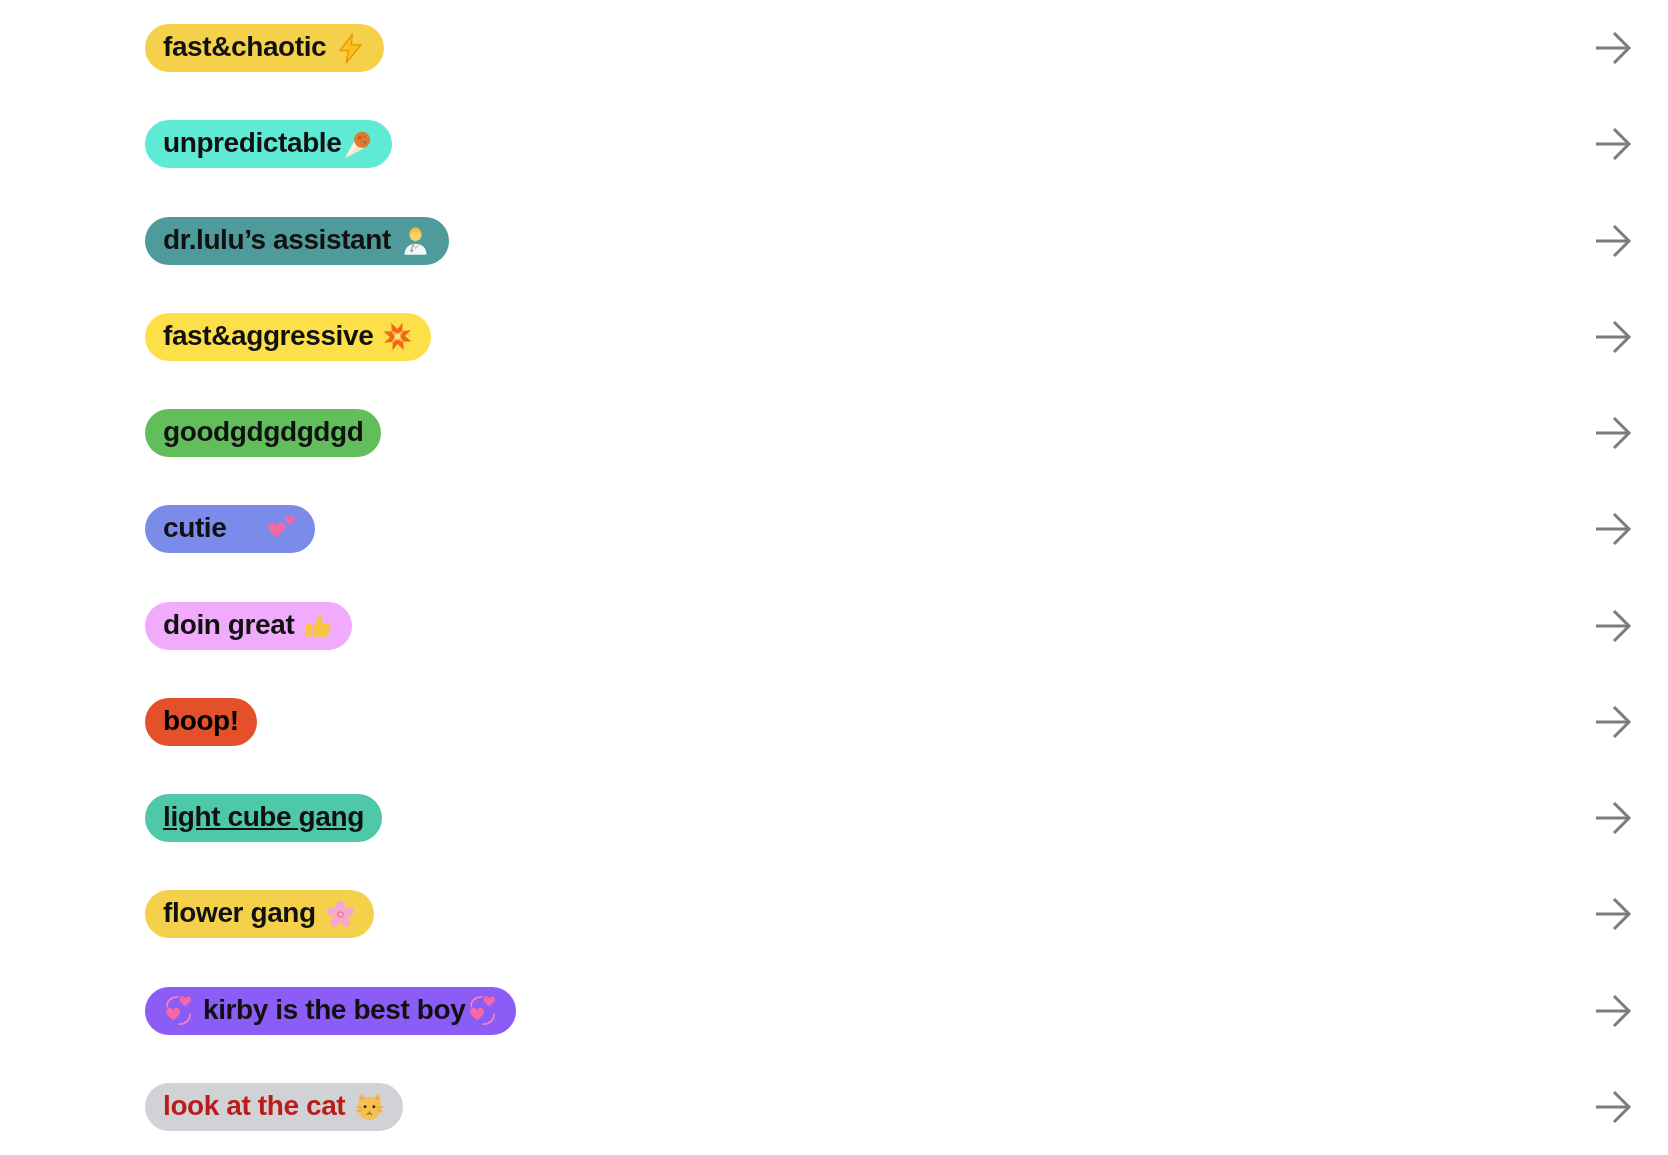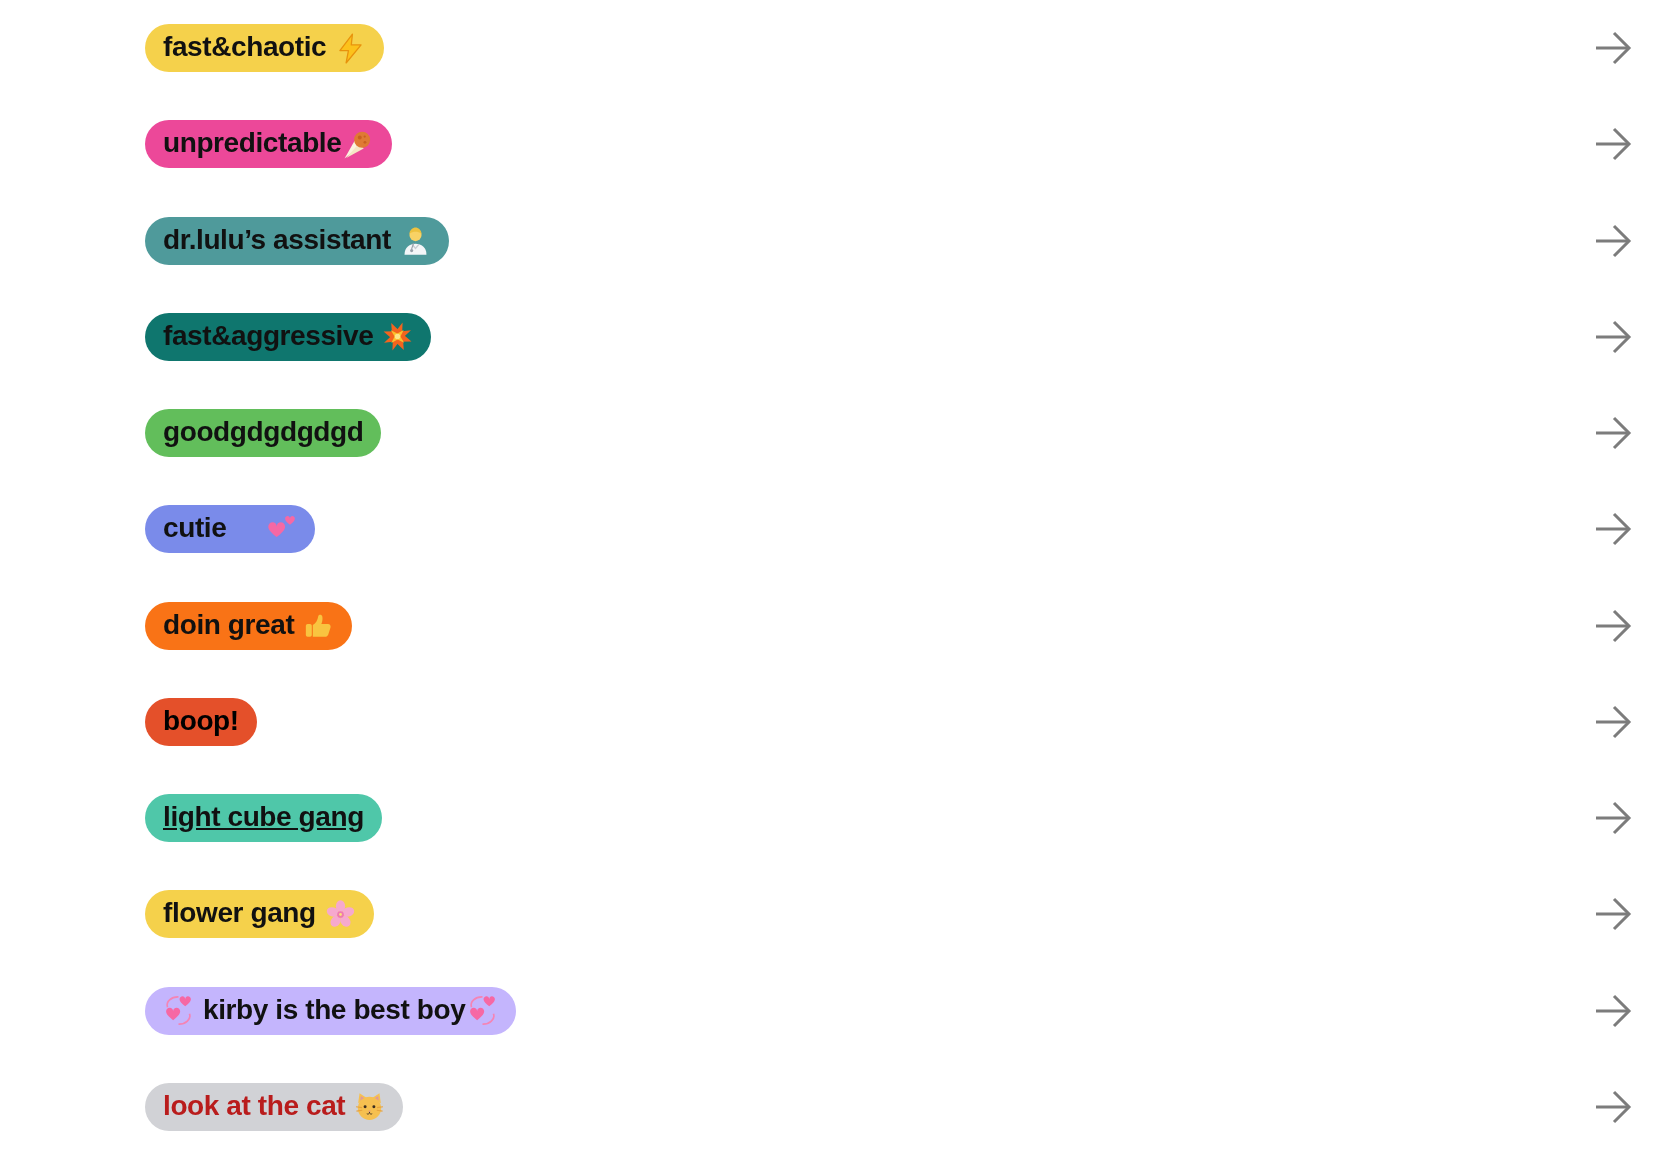--- a/index.html
+++ b/index.html
@@ -94,21 +94,21 @@
       <span class="arrow-icon">
         <svg viewBox="0 0 44 44" fill="none">
           <line class="arrow-stroke" x1="5" y1="22" x2="38" y2="22" stroke="#7C7C7C" stroke-width="3"></line>
           <polyline class="arrow-stroke" points="23,7 38,22 23,37" stroke="#7C7C7C" stroke-width="3" fill="none"></polyline>
         </svg>
       </span>
     </button>
   </div>
 
   <div class="row">
-    <button class="pill" style="background: #ec4899; color: rgb(17, 17, 17);">
+    <button class="pill" style="background: #5eead4; color: rgb(17, 17, 17);">
           <span class="lbl">unpredictable</span>
           <span class="emoji suffix">
             <svg viewBox="0 0 24 24">
               <polygon points="9,9 1.2,22.8 13,13.5" fill="#FBF4E0"></polygon>
               <polygon points="12.5,11 2.5,22.5 16,15" fill="#F5E7C5"></polygon>
               <circle cx="14.8" cy="8.3" r="6.2" fill="#DF7A33"></circle>
               <circle cx="13" cy="6.6" r="1.5" fill="#C8601F"></circle>
               <circle cx="17" cy="10.3" r="1.1" fill="#C8601F"></circle>
               <circle cx="16.8" cy="5.9" r="0.9" fill="#C8601F"></circle>
             </svg>
@@ -142,21 +142,21 @@
       <span class="arrow-icon">
         <svg viewBox="0 0 44 44" fill="none">
           <line class="arrow-stroke" x1="5" y1="22" x2="38" y2="22" stroke="#7C7C7C" stroke-width="3"></line>
           <polyline class="arrow-stroke" points="23,7 38,22 23,37" stroke="#7C7C7C" stroke-width="3" fill="none"></polyline>
         </svg>
       </span>
     </button>
   </div>
 
   <div class="row">
-    <button class="pill" style="background: #0f766e; color: rgb(17, 17, 17);">
+    <button class="pill" style="background: #fde047; color: rgb(17, 17, 17);">
           <span class="lbl">fast&amp;aggressive</span>
           <span class="emoji suffix sp">
             <svg viewBox="0 0 24 24">
               <polygon points="12,0.5 14.6,8.6 23.5,12 14.6,15.4 12,23.5 9.4,15.4 0.5,12 9.4,8.6" fill="#F3641E" transform="rotate(20 12 12)"></polygon>
               <polygon points="12,0.5 14.6,8.6 23.5,12 14.6,15.4 12,23.5 9.4,15.4 0.5,12 9.4,8.6" fill="#F3641E" transform="rotate(65 12 12)"></polygon>
               <polygon points="12,5 13.6,10.4 19,12 13.6,13.6 12,19 10.4,13.6 5,12 10.4,10.4" fill="#FBC02D" transform="rotate(43 12 12)"></polygon>
               <circle cx="12" cy="12" r="2.1" fill="#FDE68A"></circle>
             </svg>
           </span>
         </button>
@@ -198,21 +198,21 @@
       <span class="arrow-icon">
         <svg viewBox="0 0 44 44" fill="none">
           <line class="arrow-stroke" x1="5" y1="22" x2="38" y2="22" stroke="#7C7C7C" stroke-width="3"></line>
           <polyline class="arrow-stroke" points="23,7 38,22 23,37" stroke="#7C7C7C" stroke-width="3" fill="none"></polyline>
         </svg>
       </span>
     </button>
   </div>
 
   <div class="row">
-    <button class="pill" style="background: #f97316; color: rgb(17, 17, 17);">
+    <button class="pill" style="background: #f0abfc; color: rgb(17, 17, 17);">
           <span class="lbl">doin great</span>
           <span class="emoji suffix sp">
             <svg viewBox="0 0 24 24" fill="#F9C440">
               <rect x="2.2" y="10.8" width="4.6" height="10" rx="1.4"></rect>
               <path d="M7.6 20.8 L7.6 11.6 C10 10.4 11.3 8 11.8 4.9 C12.1 3.3 14.4 3.3 14.9 4.9 C15.4 6.6 15 9.2 14.2 10.9 L19.3 10.9 C20.8 10.9 21.7 12.2 21.3 13.5 L19.5 19.2 C19.1 20.2 18.2 20.8 17.1 20.8 Z"></path>
             </svg>
           </span>
         </button>
     <button class="arrow-btn">
       <span class="arrow-icon">
@@ -273,21 +273,21 @@
       <span class="arrow-icon">
         <svg viewBox="0 0 44 44" fill="none">
           <line class="arrow-stroke" x1="5" y1="22" x2="38" y2="22" stroke="#7C7C7C" stroke-width="3"></line>
           <polyline class="arrow-stroke" points="23,7 38,22 23,37" stroke="#7C7C7C" stroke-width="3" fill="none"></polyline>
         </svg>
       </span>
     </button>
   </div>
 
   <div class="row">
-    <button class="pill" style="background: #c4b5fd; color: rgb(17, 17, 17);">
+    <button class="pill" style="background: #8b5cf6; color: rgb(17, 17, 17);">
           <span class="emoji prefix sp">
             <svg viewBox="0 0 24 24">
               <path d="M20.5 14.5 C22 19 17.5 22.8 12 22.6" fill="none" stroke="#F584B4" stroke-width="1.3"></path>
               <path d="M3.5 9.5 C2 5 6.5 1.2 12 1.4" fill="none" stroke="#F584B4" stroke-width="1.3"></path>
               <g fill="#F668A4">
                 <path d="M12 7.2 C12 4.4 9.9 2.8 7.9 2.8 C5.2 2.8 3.2 5 3.2 7.4 C3.2 11 7.2 14.4 12 18.2 C16.8 14.4 20.8 11 20.8 7.4 C20.8 5 18.8 2.8 16.1 2.8 C14.1 2.8 12 4.4 12 7.2 Z" transform="translate(11.2,-0.4) scale(0.5)"></path>
                 <path d="M12 7.2 C12 4.4 9.9 2.8 7.9 2.8 C5.2 2.8 3.2 5 3.2 7.4 C3.2 11 7.2 14.4 12 18.2 C16.8 14.4 20.8 11 20.8 7.4 C20.8 5 18.8 2.8 16.1 2.8 C14.1 2.8 12 4.4 12 7.2 Z" transform="translate(0.4,8.2) scale(0.62)"></path>
               </g>
             </svg>
           </span>

